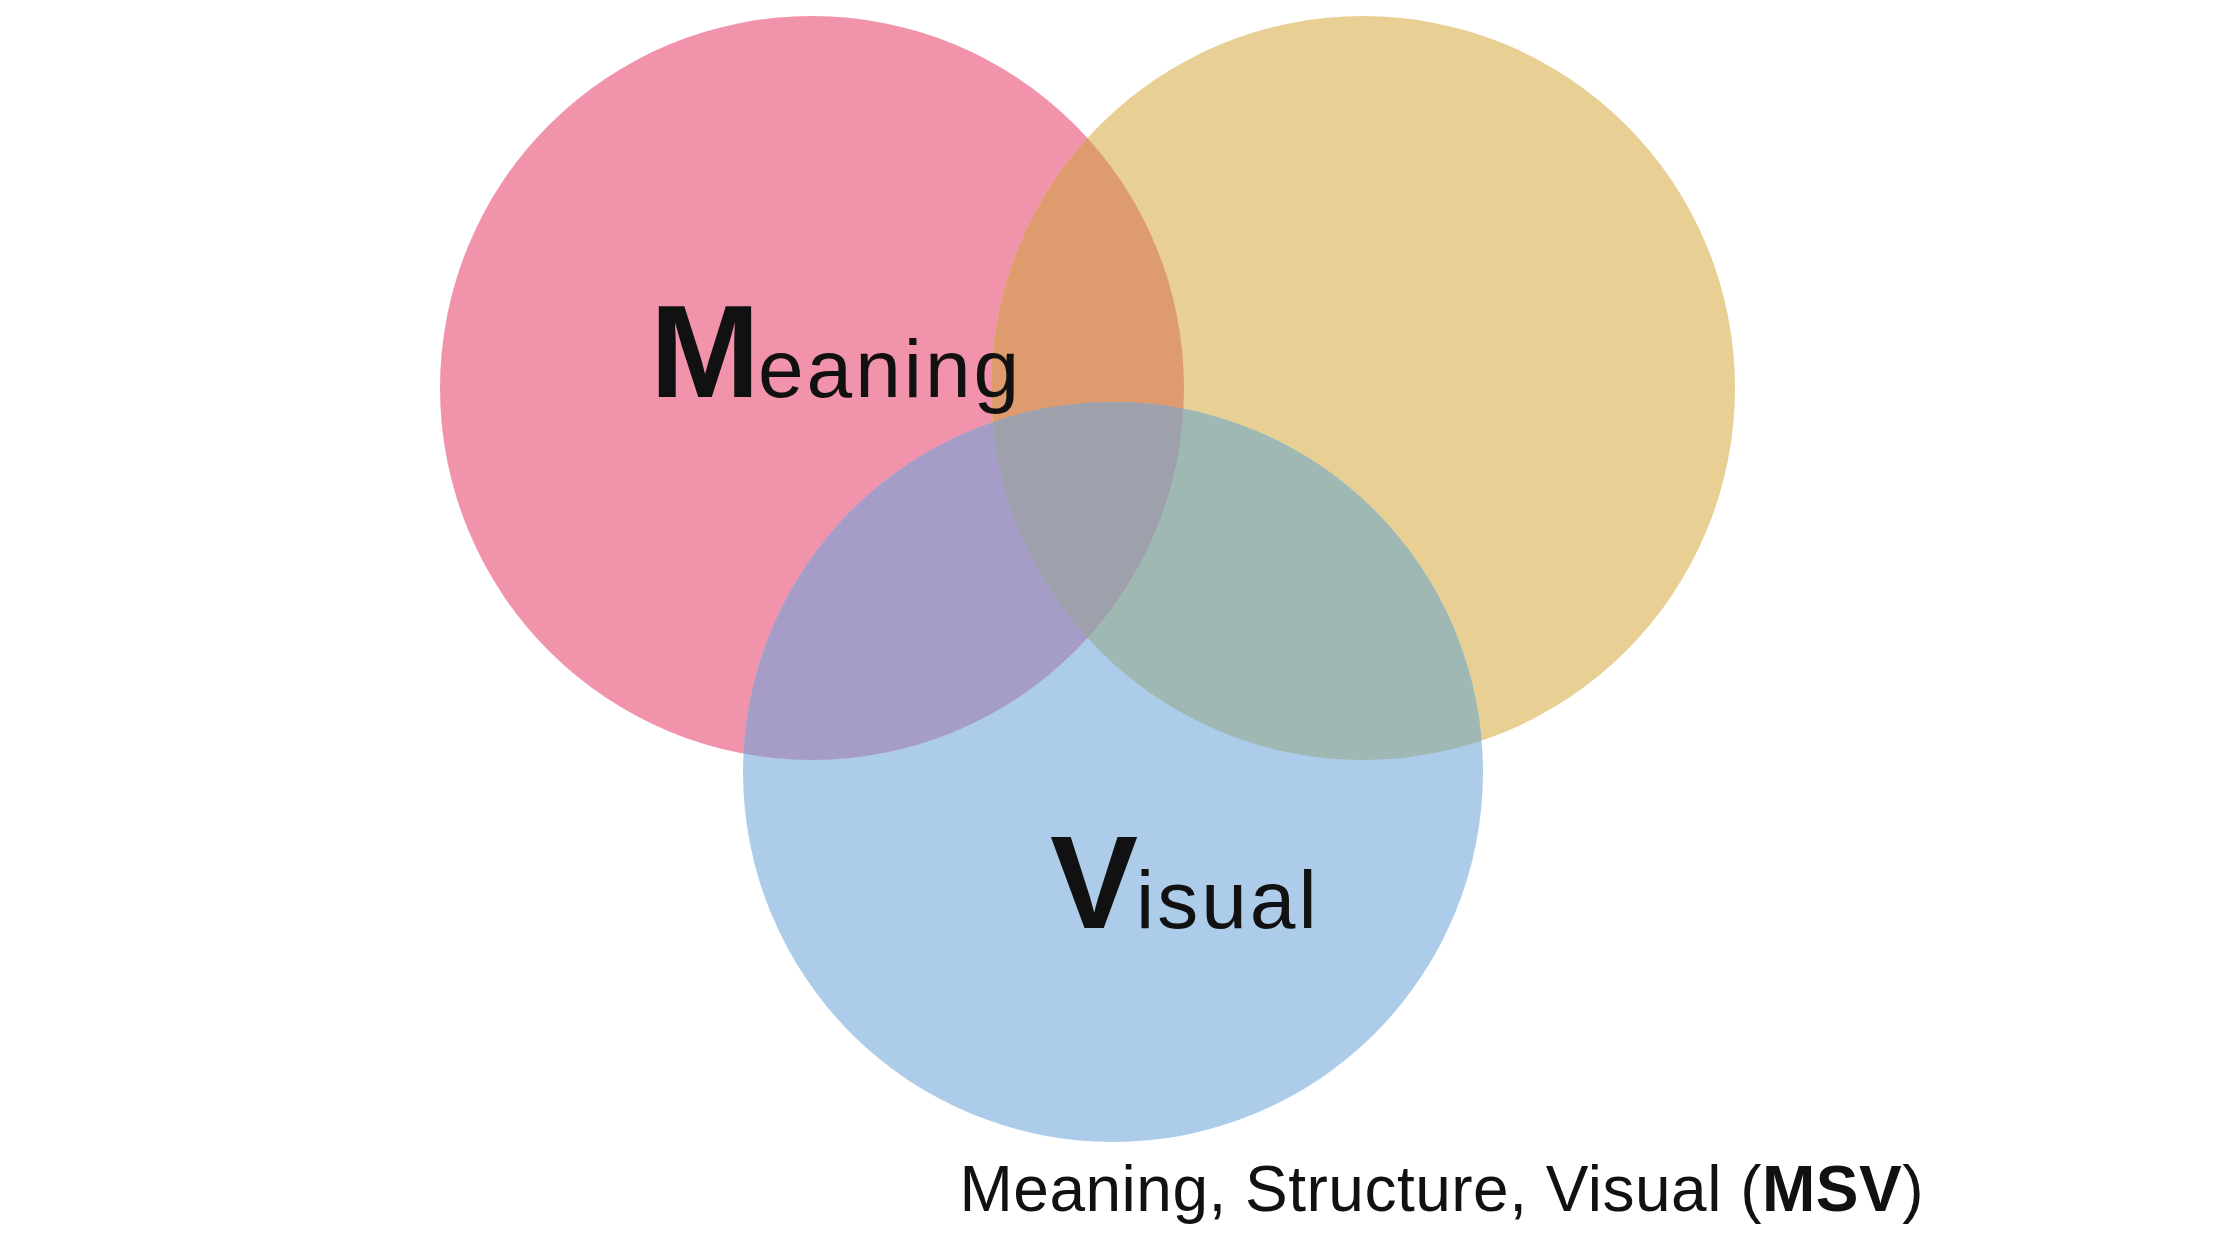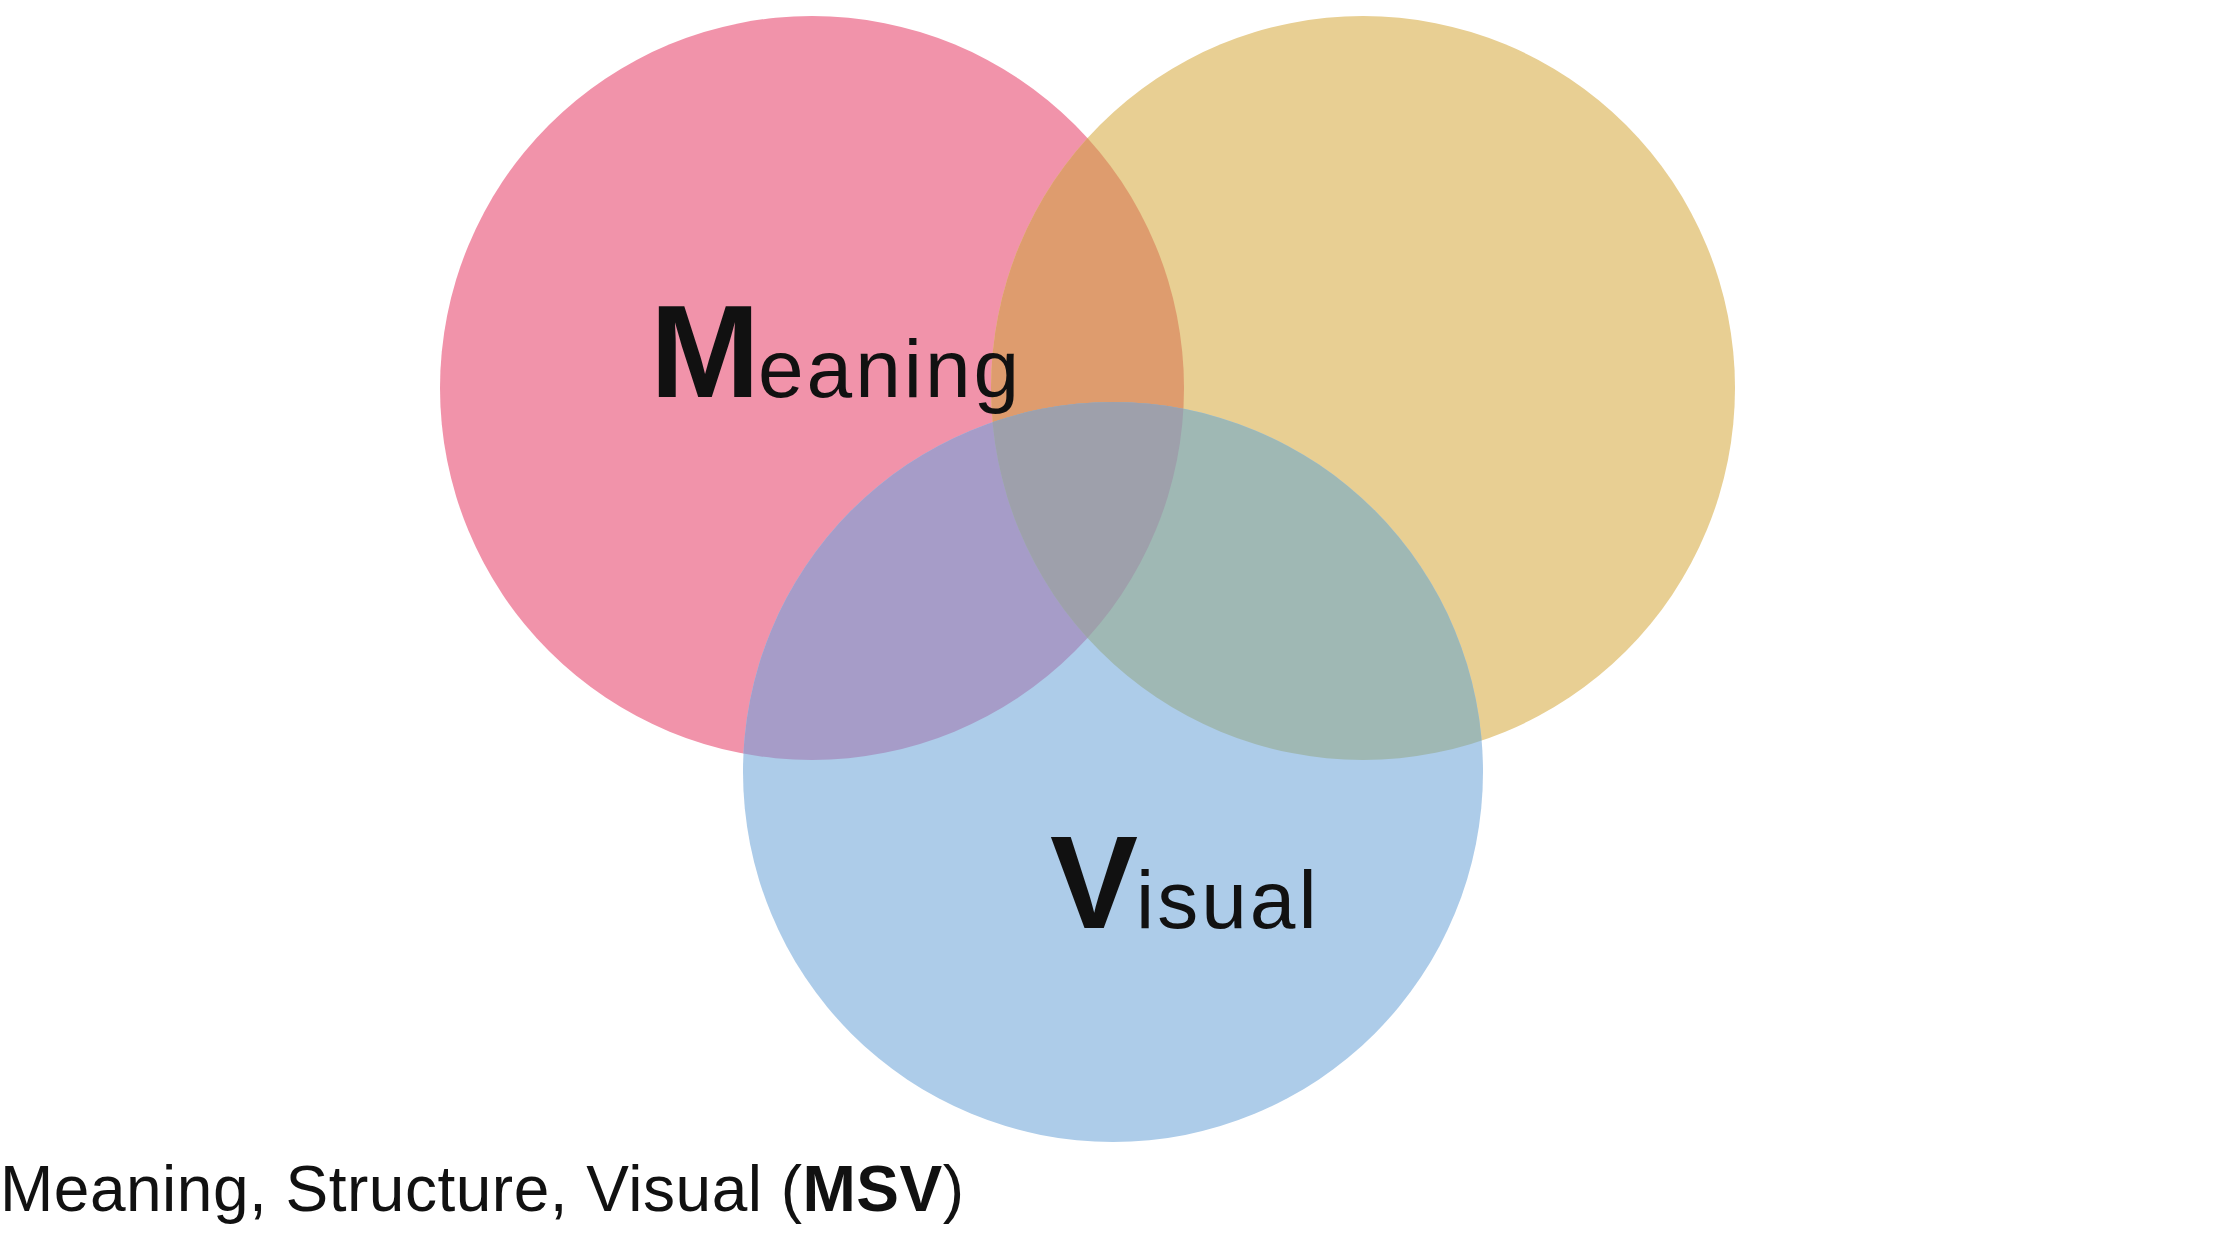--- a/index.html
+++ b/index.html
@@ -36,21 +36,21 @@
   .label .rest {
     font-size: 82px;
     font-weight: 300;
     letter-spacing: 3px;
   }
   .caption {
     position: absolute;
     left: 0;
     right: 0;
     top: 1152px;
-    text-align: left;
+    text-align: right;
     font-size: 64px;
     font-weight: 400;
     color: #111111;
     letter-spacing: 0.5px;
   }
   .caption .msv-bold {
     font-weight: 800;
   }
 </style>
 </head>

